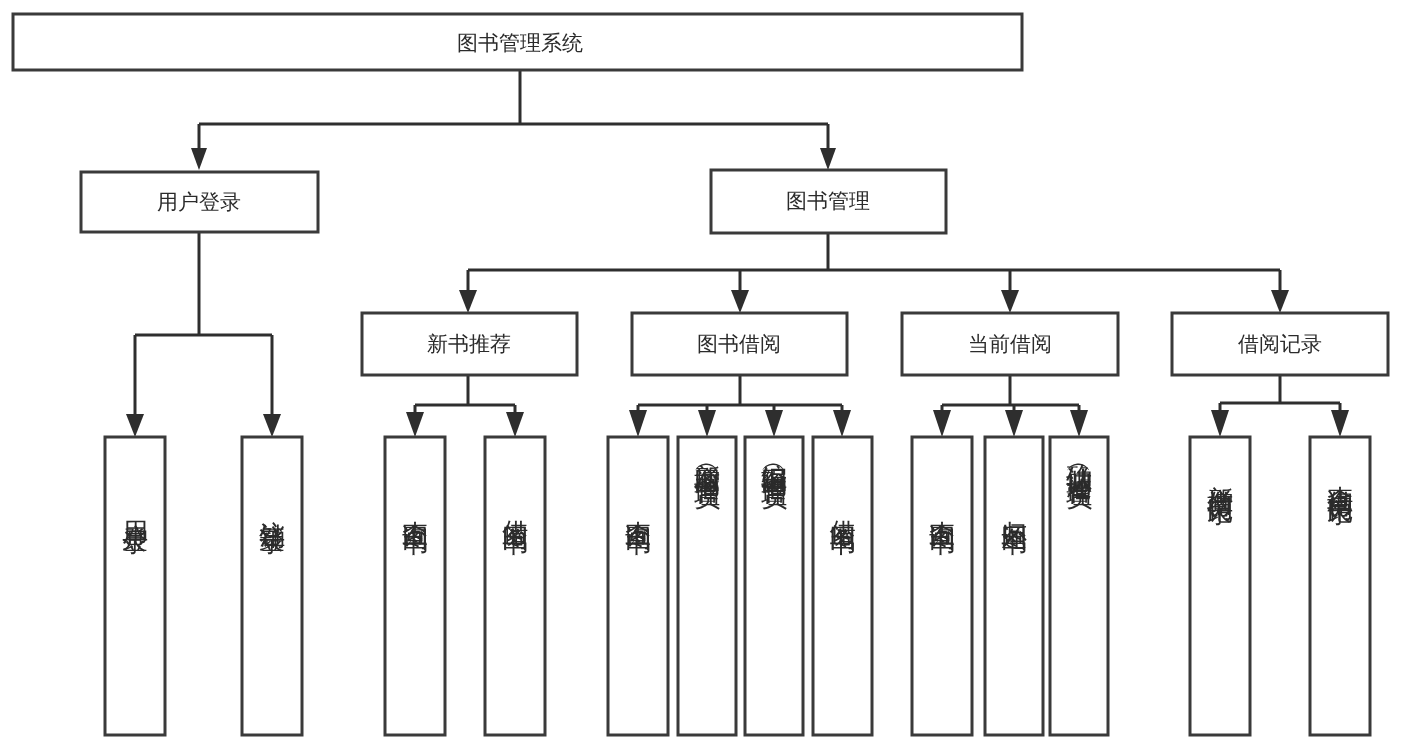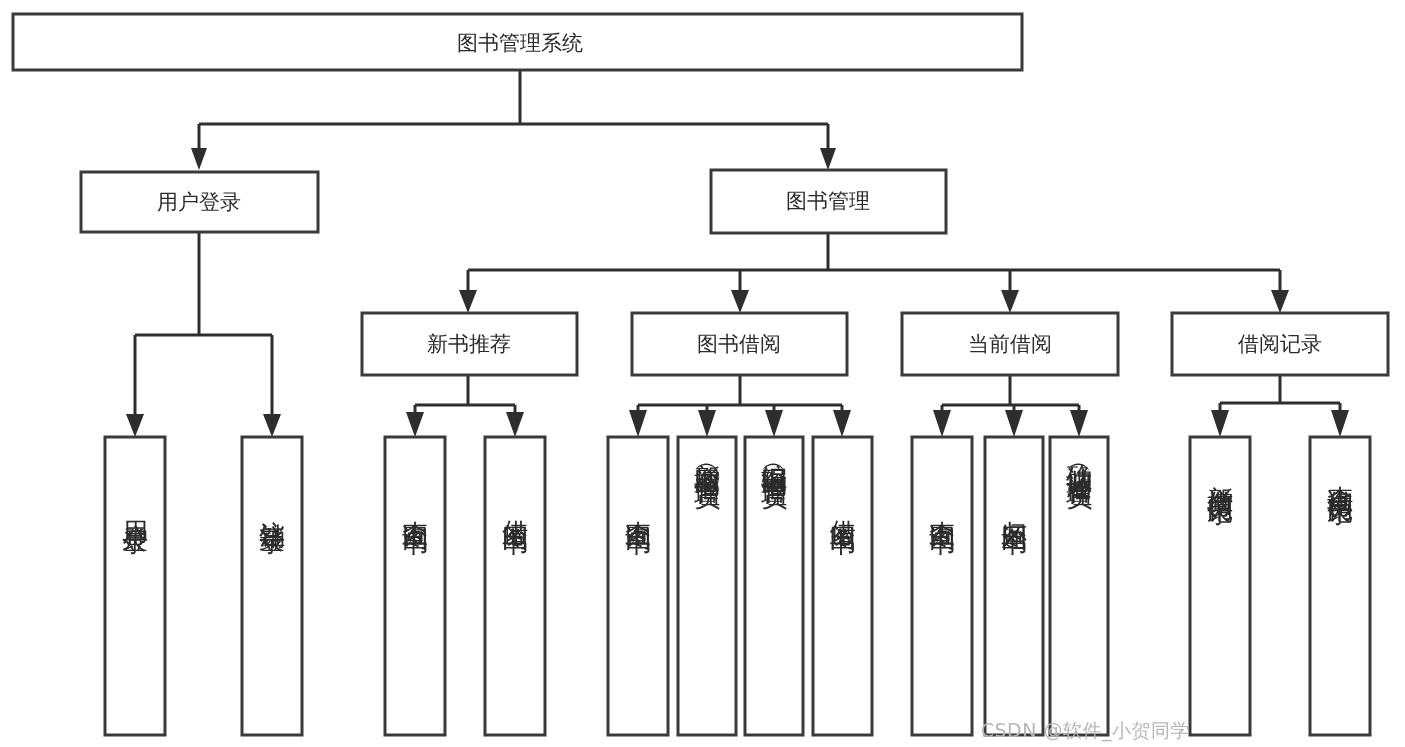--- a/index.html
+++ b/index.html
@@ -272,15 +272,14 @@
   <div class="leaf-text-wrap" style="left:1050px; top:443px; width:58px; height:292px;">
     <span class="leaf-text">确认归还（管理员）</span>
   </div>
   <div class="leaf-text-wrap" style="left:1190px; top:465px; width:60px; height:270px;">
     <span class="leaf-text">新增借阅记录</span>
   </div>
   <div class="leaf-text-wrap" style="left:1310px; top:465px; width:60px; height:270px;">
     <span class="leaf-text">查询借阅记录</span>
   </div>
 
-  <div class="watermark">CSDN @软件_小贺同学</div>
 
 </div>
 
 </body></html>

